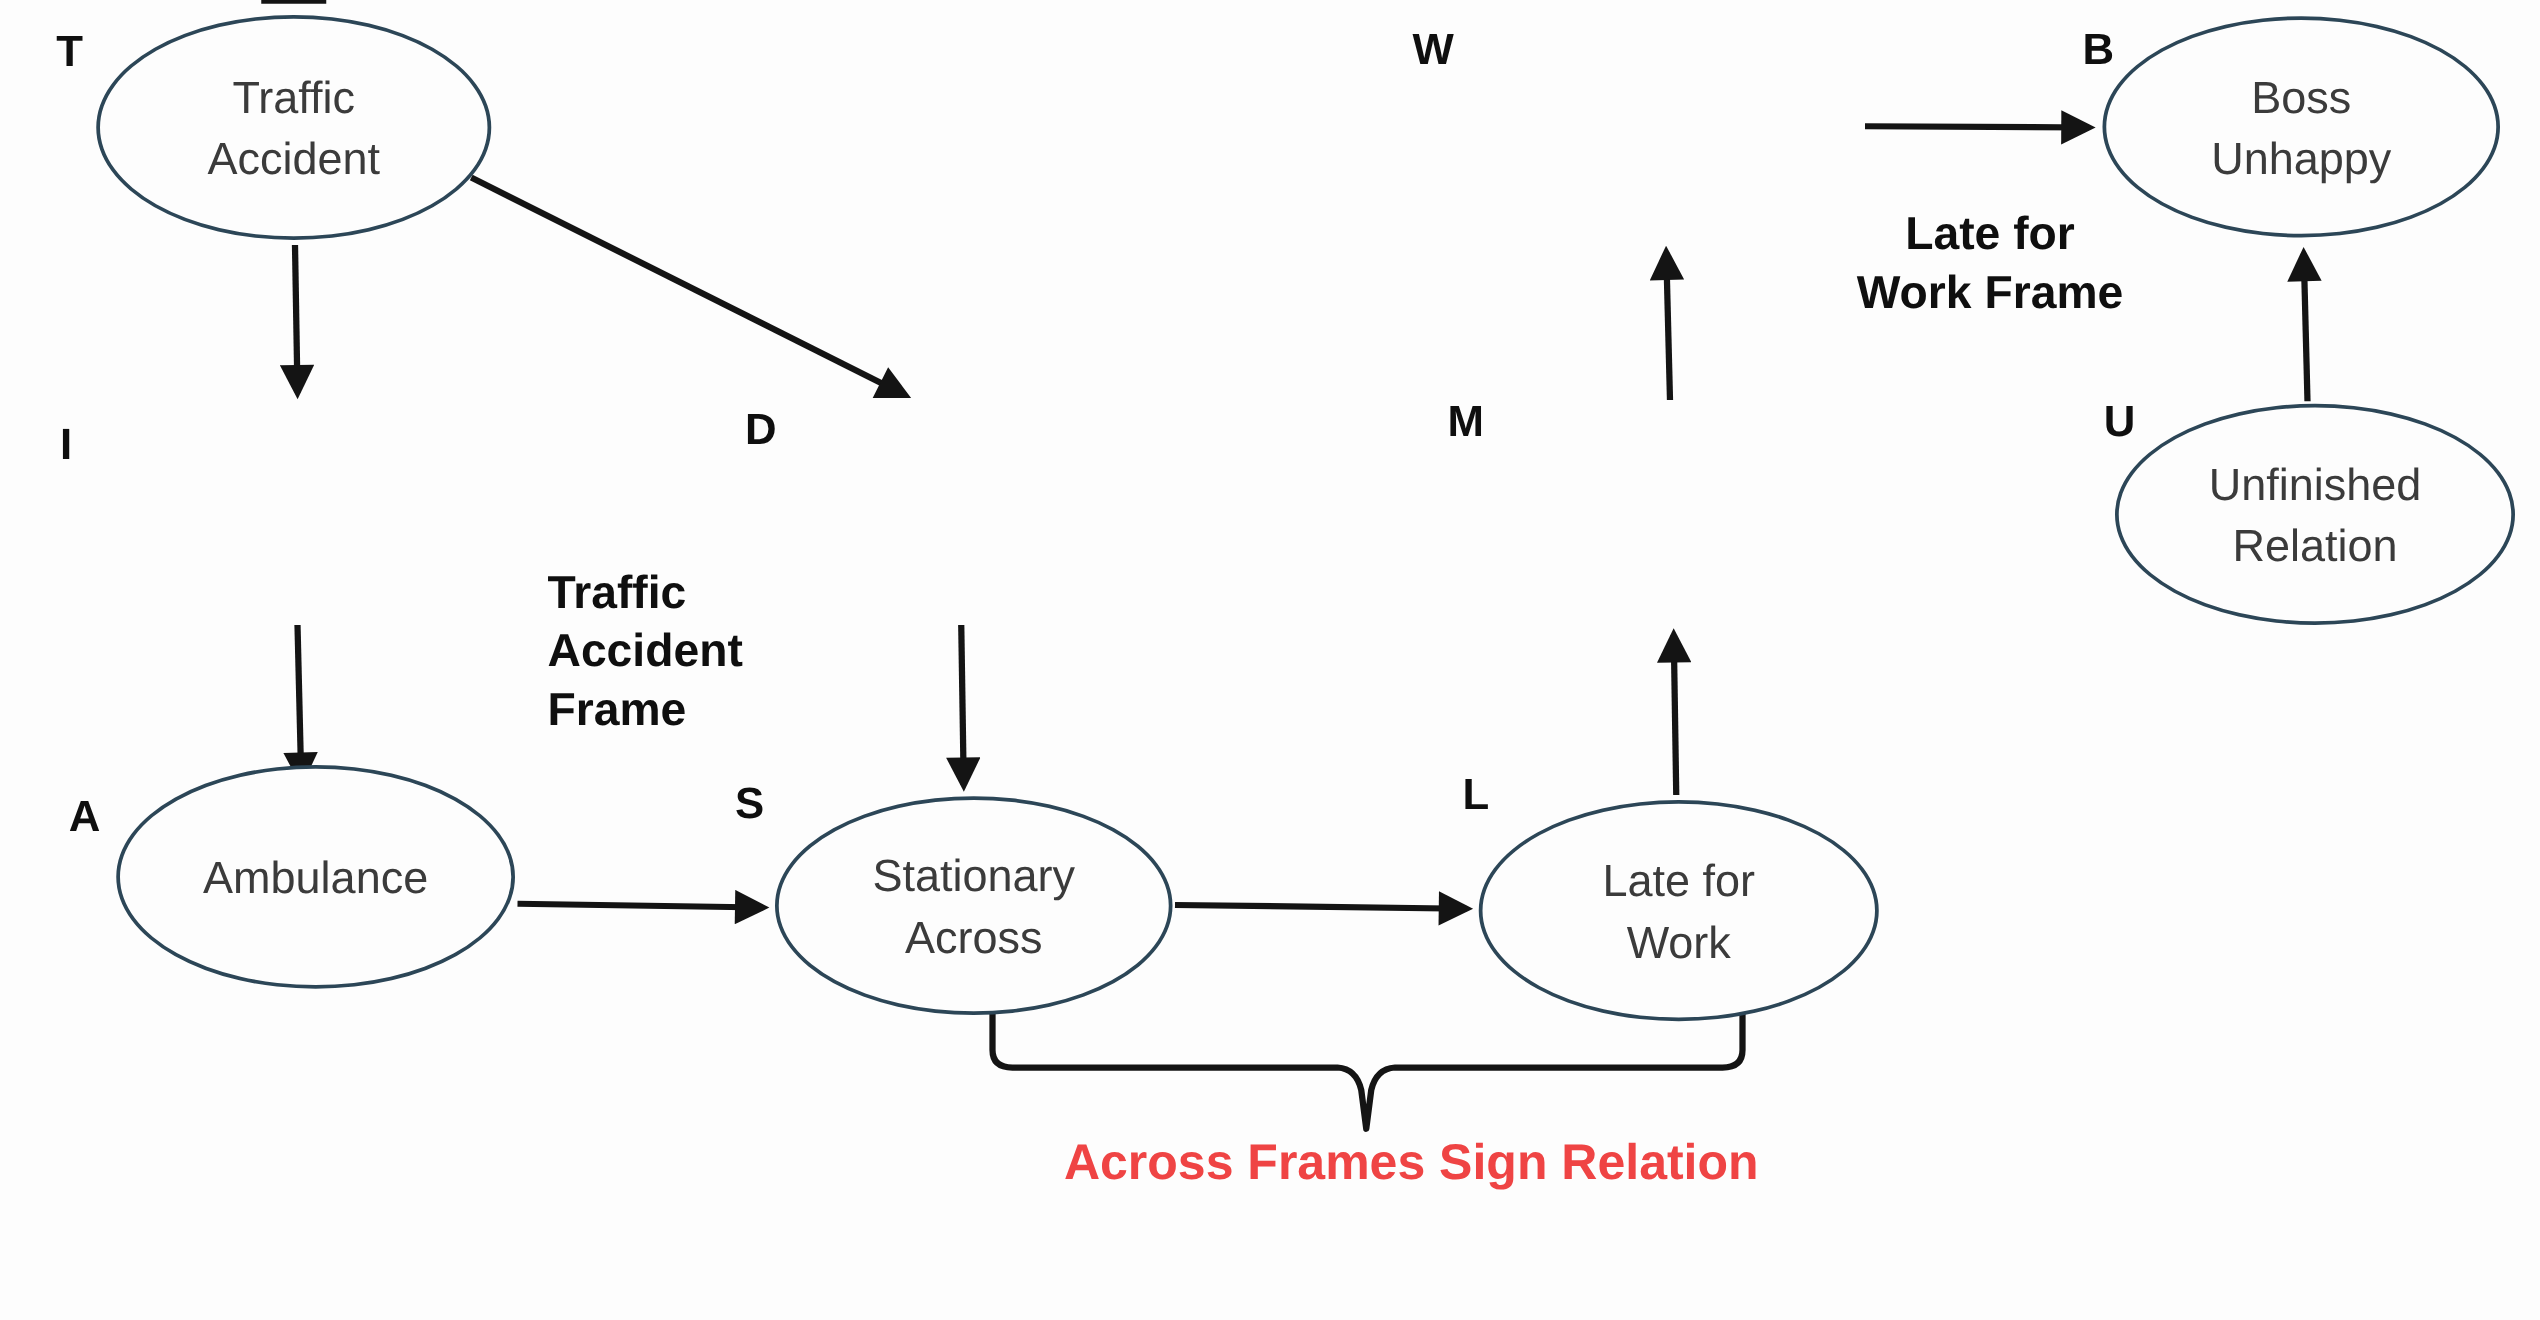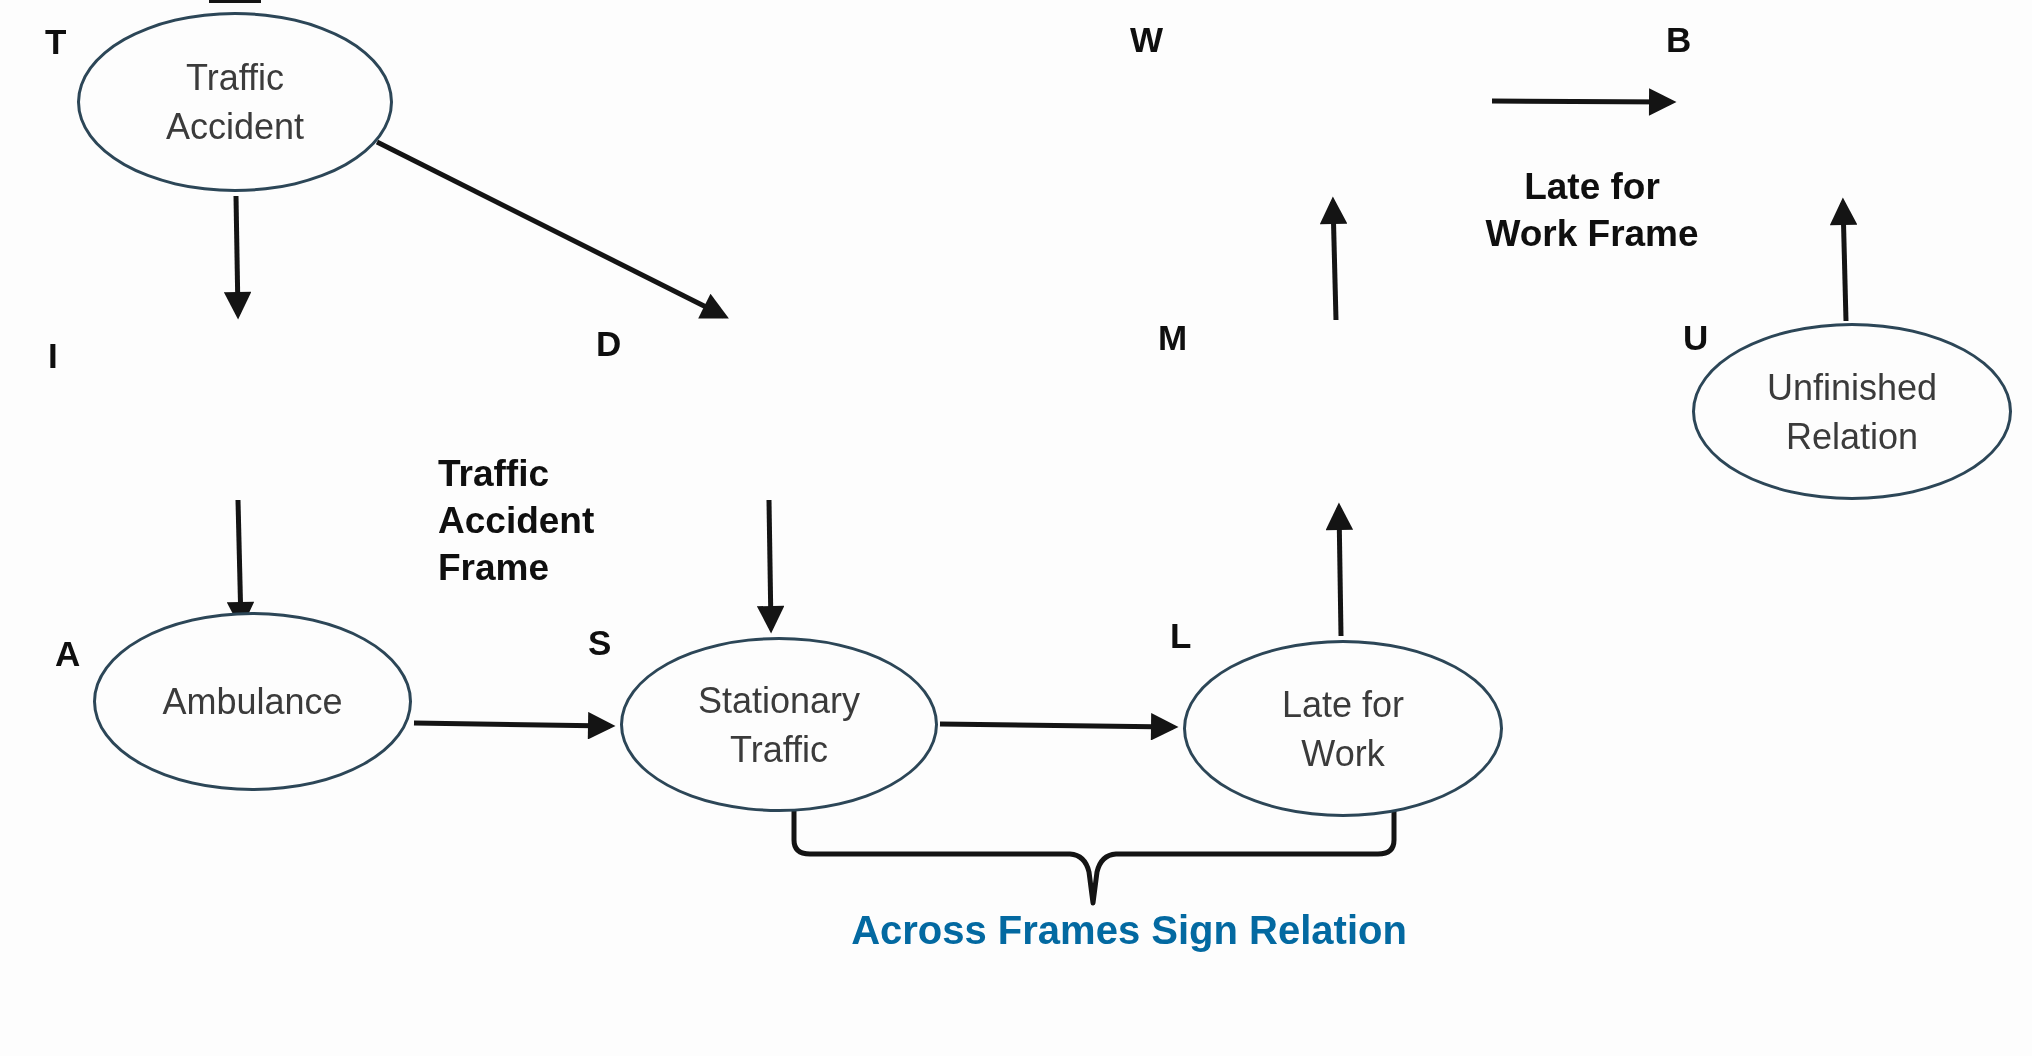--- a/index.html
+++ b/index.html
@@ -31,21 +31,21 @@
   }
   .frame-label{
     position:absolute;
     font-size:37px;font-weight:bold;color:#0f0f0f;
     line-height:47px;
     white-space:pre-line;
   }
   .frame-label.centered{text-align:center;transform:translateX(-50%);}
   .across-label{
     position:absolute;
-    font-size:40px;font-weight:bold;color:#0369a1;
+    font-size:40px;font-weight:bold;color:#ef4444;
     white-space:nowrap;
     transform:translateX(-50%);
   }
 </style>
 </head>
 <body>
 
 <div class="stage">
 
   <svg class="wires" viewBox="0 0 2032 1056">
@@ -80,34 +80,38 @@
 
   <div class="node-letter" style="left:596px;top:324px">D</div>
 
   <div class="node" style="left:93px;top:612px;width:319px;height:179px">
     <span class="node-label">Ambulance</span>
   </div>
   <div class="node-letter" style="left:55px;top:634px">A</div>
 
   <div class="node" style="left:620px;top:637px;width:318px;height:175px">
     <span class="node-label">Stationary
-Traffic</span>
+Across</span>
   </div>
   <div class="node-letter" style="left:588px;top:623px">S</div>
 
   <div class="node" style="left:1183px;top:640px;width:320px;height:177px">
     <span class="node-label">Late for
 Work</span>
   </div>
   <div class="node-letter" style="left:1170px;top:616px">L</div>
 
   <div class="node-letter" style="left:1158px;top:318px">M</div>
 
   <div class="node-letter" style="left:1130px;top:20px">W</div>
 
+  <div class="node" style="left:1682px;top:13px;width:318px;height:177px">
+    <span class="node-label">Boss
+Unhappy</span>
+  </div>
   <div class="node-letter" style="left:1666px;top:20px">B</div>
 
   <div class="node" style="left:1692px;top:323px;width:320px;height:177px">
     <span class="node-label">Unfinished
 Relation</span>
   </div>
   <div class="node-letter" style="left:1683px;top:318px">U</div>
 
   <div class="frame-label" style="left:438px;top:450px">Traffic
 Accident

